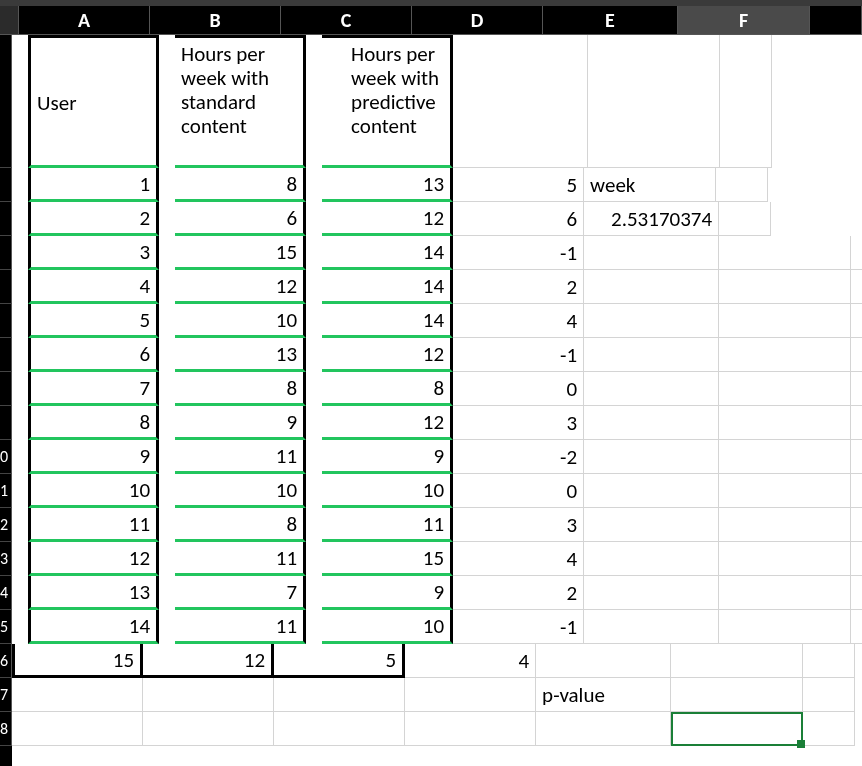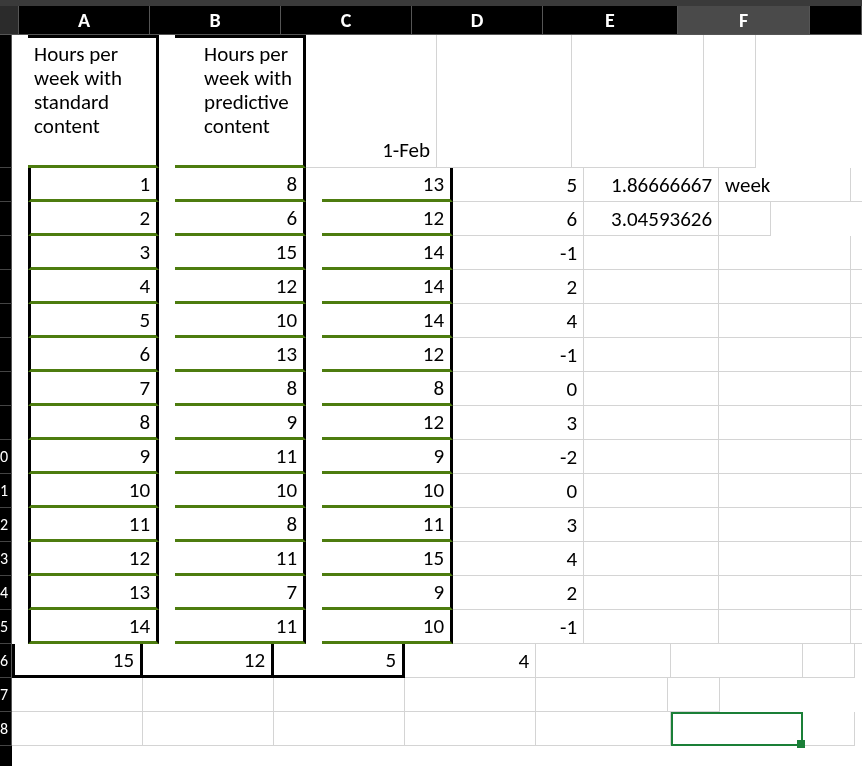--- a/index.html
+++ b/index.html
@@ -96,21 +96,21 @@
   }
   .cell.right { justify-content: flex-end; }
   .cell.left  { justify-content: flex-start; }
   .cell.wrap  { white-space: normal; line-height: 1.15; align-items: flex-start; padding-top: 4px;}
   
   .tb-top    { border-top: 3px solid #000; }
   .tb-bottom { border-bottom: 3px solid #000; }
   .tb-left   { border-left: 3px solid #000; }
   .tb-right  { border-right: 3px solid #000; padding-left: 29px; }
   .tb-inner-r{ border-right: 3px solid #000; }
-  .tb-inner-b{ border-bottom: 3px solid #4d7c0f; margin-left: 16px; }
+  .tb-inner-b{ border-bottom: 3px solid #22c55e; margin-left: 16px; }
 
   
   .active-cell {
     position: absolute;
     border: 2px solid #1a7f37;
     pointer-events: none;
     background: transparent;
   }
   .fill-handle {
     position: absolute;
@@ -163,43 +163,44 @@
       <div class="rowhdr" style="height:34px">4</div>
       <div class="rowhdr" style="height:34px">5</div>
       <div class="rowhdr" style="height:34px">6</div>
       <div class="rowhdr" style="height:34px">7</div>
       <div class="rowhdr" style="height:34px">8</div>
     </div>
 
     <div class="cells">
 
       <div class="row" style="height:133px">
+        <div class="cell wA left wrap tb-top tb-left tb-inner-r tb-inner-b">
+            <span style="align-self:center">User</span>
+          </div>
         <div class="cell wB left wrap tb-top tb-inner-r tb-inner-b">Hours per week with standard content</div>
         <div class="cell wC left wrap tb-top tb-right tb-inner-b">Hours per week with predictive content</div>
-        <div class="cell wD right" style="align-items:flex-end;padding-bottom:4px">1-Feb</div>
         <div class="cell wE"></div>
         <div class="cell wF"></div>
         <div class="cell wG"></div>
       </div>
 
       <div class="row" style="height:34px">
         <div class="cell wA right tb-left tb-inner-r tb-inner-b">1</div>
         <div class="cell wB right tb-inner-r tb-inner-b">8</div>
         <div class="cell wC right tb-right tb-inner-b">13</div>
         <div class="cell wD right">5</div>
-        <div class="cell wE right">1.86666667</div>
         <div class="cell wF left">week</div>
         <div class="cell wG"></div>
       </div>
       <div class="row" style="height:34px">
         <div class="cell wA right tb-left tb-inner-r tb-inner-b">2</div>
         <div class="cell wB right tb-inner-r tb-inner-b">6</div>
         <div class="cell wC right tb-right tb-inner-b">12</div>
         <div class="cell wD right">6</div>
-        <div class="cell wE right">3.04593626</div>
+        <div class="cell wE right">2.53170374</div>
         <div class="cell wG"></div>
       </div>
       <div class="row" style="height:34px">
         <div class="cell wA right tb-left tb-inner-r tb-inner-b">3</div>
         <div class="cell wB right tb-inner-r tb-inner-b">15</div>
         <div class="cell wC right tb-right tb-inner-b">14</div>
         <div class="cell wD right">-1</div>
         <div class="cell wE"></div>
         <div class="cell wF"></div>
         <div class="cell wG"></div>
@@ -311,20 +312,21 @@
         <div class="cell wE"></div>
         <div class="cell wF"></div>
         <div class="cell wG"></div>
       </div>
 
       <div class="row" style="height:34px">
         <div class="cell wA"></div>
         <div class="cell wB"></div>
         <div class="cell wC"></div>
         <div class="cell wD"></div>
+        <div class="cell wE left">p-value</div>
         <div class="cell wF"></div>
         <div class="cell wG"></div>
       </div>
 
       <div class="row" style="height:34px">
         <div class="cell wA"></div>
         <div class="cell wB"></div>
         <div class="cell wC"></div>
         <div class="cell wD"></div>
         <div class="cell wE"></div>

